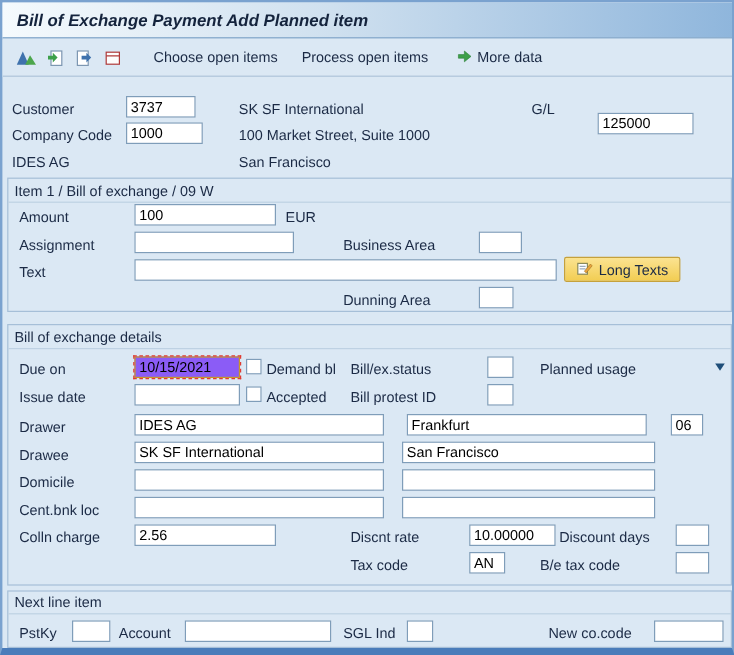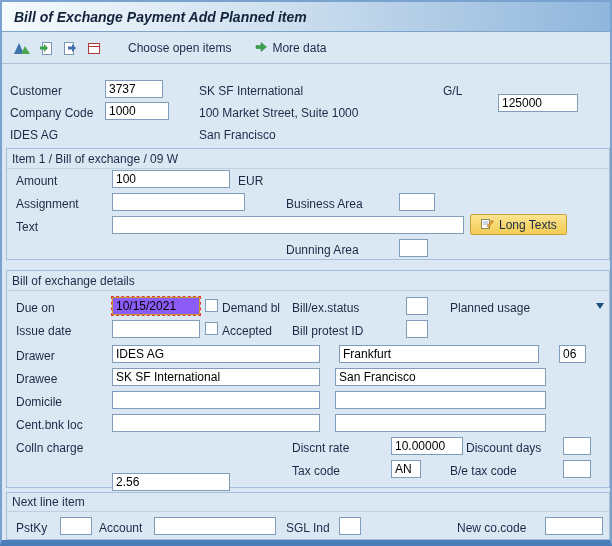--- a/index.html
+++ b/index.html
@@ -61,20 +61,23 @@
         </svg>
     </button>
     <button class="icbtn">
       <svg width="16" height="15" viewBox="0 0 16 15">
           <rect x="2.5" y="2.5" width="11" height="10" fill="#fdfdfd" stroke="#b03a3a"></rect>
           <line x1="2.5" y1="5.5" x2="13.5" y2="5.5" stroke="#b03a3a"></line>
         </svg>
     </button>
     <button class="tbtn" style="margin-left:16px">
       <span>Choose open items</span>
+    </button>
+    <button class="tbtn" style="margin-left:8px">
+      <span>Process open items</span>
     </button>
     <button class="tbtn" style="margin-left:12px">
       <span>
         <svg width="13" height="12" viewBox="0 0 13 12">
             <polygon points="1,4.5 6,4.5 6,1.5 11.5,6 6,10.5 6,7.5 1,7.5" fill="#3da04a" stroke="#2a7d36" stroke-width="0.5"></polygon>
           </svg>
       </span>
       <span>More data</span>
     </button>
   </div>
@@ -157,21 +160,21 @@
 
   <span class="lbl" style="left:14px;top:393px">Domicile</span>
   <input class="fld" style="left: 110px; top: 389px; width: 208px;" value="">
   <input class="fld" style="left: 333px; top: 389px; width: 211px;" value="">
 
   <span class="lbl" style="left:14px;top:416px">Cent.bnk loc</span>
   <input class="fld" style="left: 110px; top: 412px; width: 208px;" value="">
   <input class="fld" style="left: 333px; top: 412px; width: 211px;" value="">
 
   <span class="lbl" style="left:14px;top:439px">Colln charge</span>
-  <input class="fld" style="left: 110px; top: 435px; width: 118px; margin-top: 36px;" value="2.56">
+  <input class="fld" style="left: 110px; top: 435px; width: 118px;" value="2.56">
   <span class="lbl" style="left:290px;top:439px">Discnt rate</span>
   <input class="fld" style="left: 389px; top: 435px; width: 72px;" value="10.00000">
   <span class="lbl" style="left:464px;top:439px">Discount days</span>
   <input class="fld" style="left: 561px; top: 435px; width: 28px;" value="">
 
   <span class="lbl" style="left:290px;top:462px">Tax code</span>
   <input class="fld" style="left: 389px; top: 458px; width: 30px;" value="AN">
   <span class="lbl" style="left:448px;top:462px">B/e tax code</span>
   <input class="fld" style="left: 561px; top: 458px; width: 28px;" value="">
 

